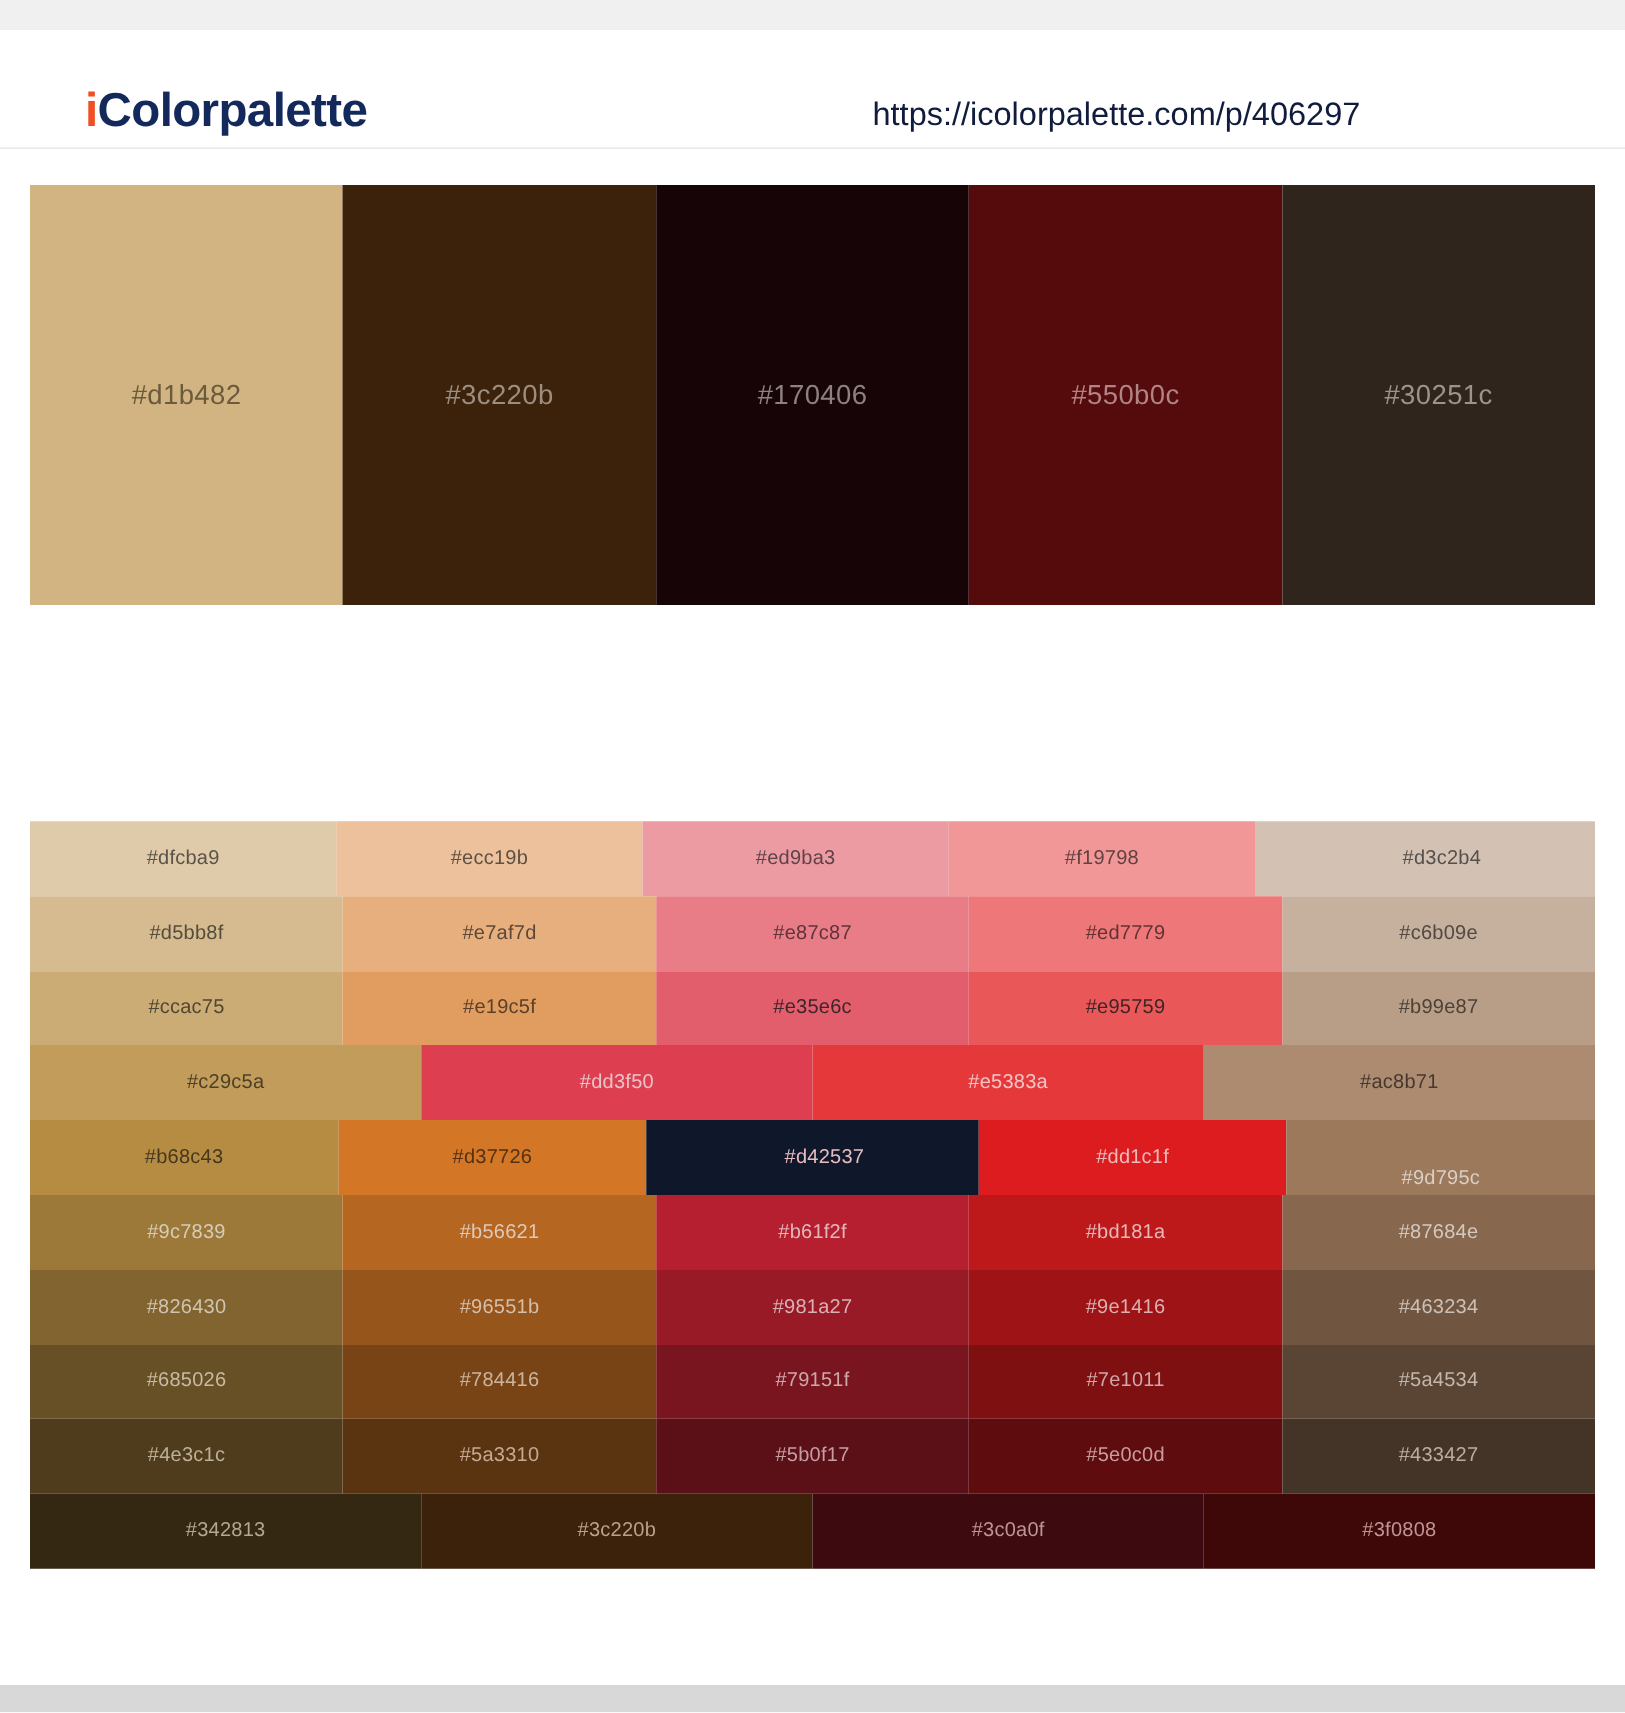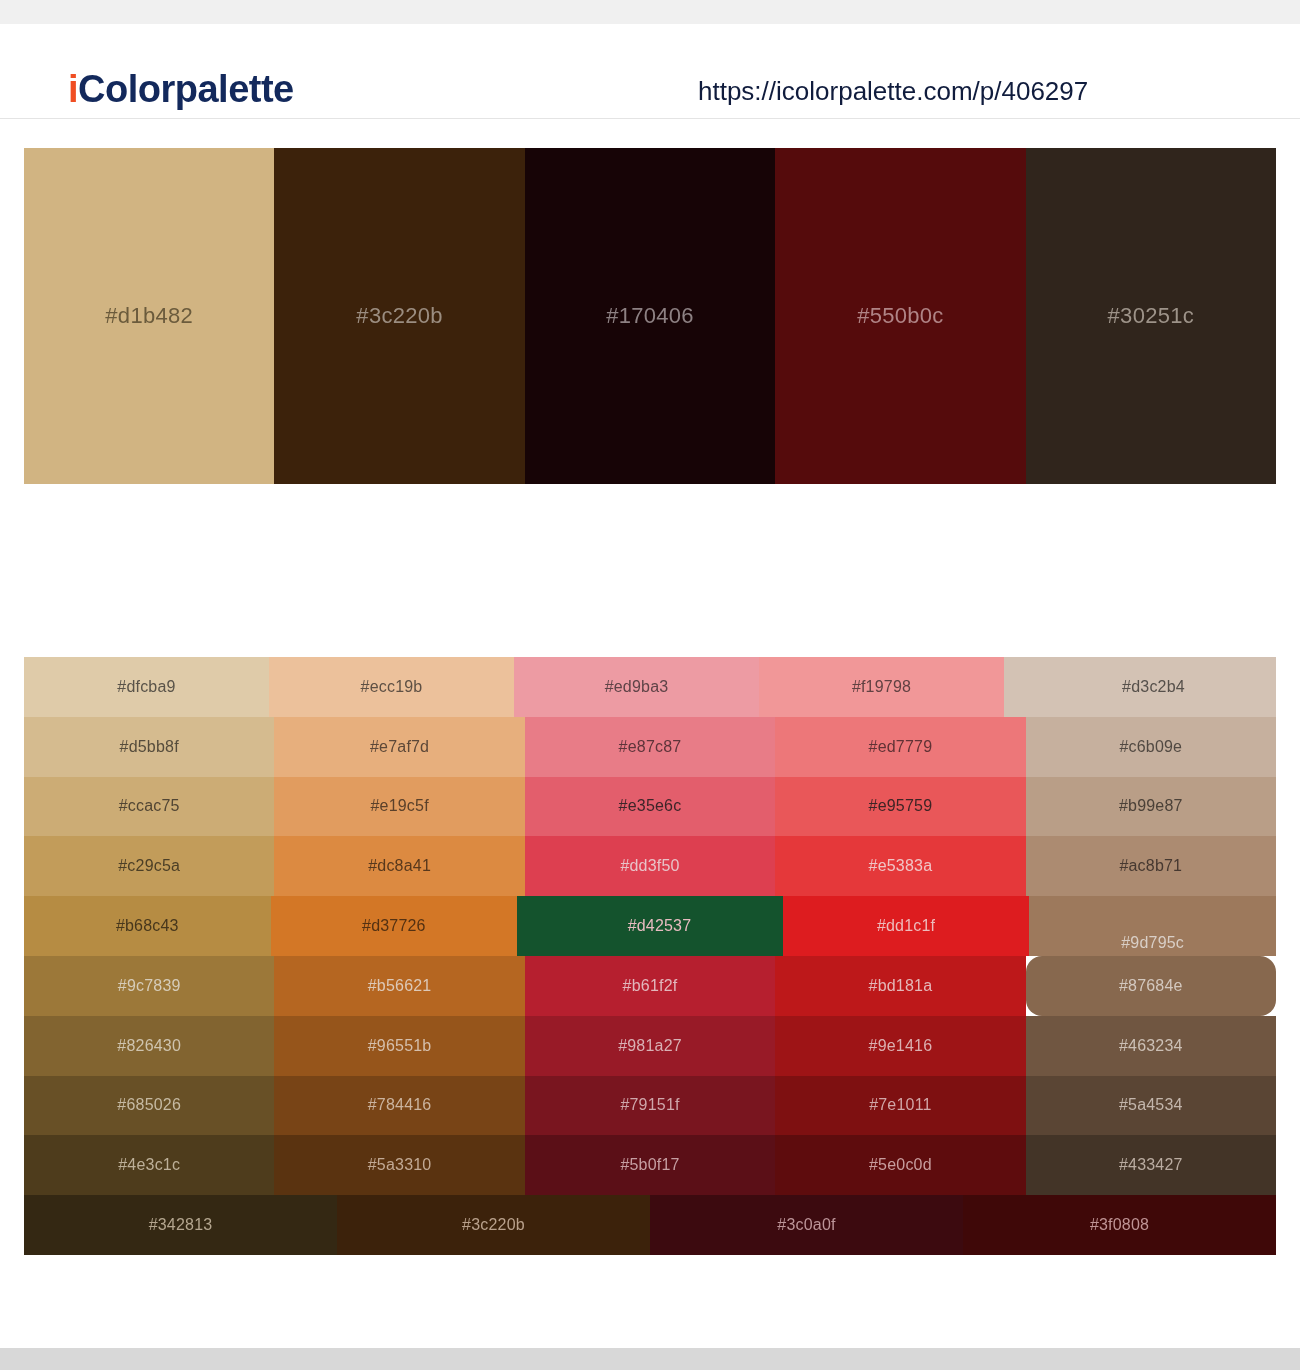--- a/index.html
+++ b/index.html
@@ -196,41 +196,38 @@
           <span class="hex" style="color: rgb(62, 36, 37);">#e95759</span>
         </div>
         <div class="tint-cell" style="background: rgb(185, 158, 135);">
           <span class="hex" style="color: rgb(75, 65, 56);">#b99e87</span>
         </div>
       </div>
       <div class="tint-row">
         <div class="tint-cell" style="background: rgb(194, 156, 90);">
           <span class="hex" style="color: rgb(76, 63, 38);">#c29c5a</span>
         </div>
-        <div class="tint-cell" style="background: rgb(220, 138, 65);">
-          <span class="hex" style="color: rgb(88, 56, 28);">#dc8a41</span>
-        </div>
         <div class="tint-cell" style="background: rgb(221, 63, 80);">
           <span class="hex" style="color: rgb(232, 195, 200);">#dd3f50</span>
         </div>
         <div class="tint-cell" style="background: rgb(229, 56, 58);">
           <span class="hex" style="color: rgb(240, 197, 198);">#e5383a</span>
         </div>
         <div class="tint-cell" style="background: rgb(172, 139, 113);">
           <span class="hex" style="color: rgb(70, 56, 48);">#ac8b71</span>
         </div>
       </div>
       <div class="tint-row">
         <div class="tint-cell" style="background: rgb(182, 140, 67);">
           <span class="hex" style="color: rgb(71, 55, 28);">#b68c43</span>
         </div>
         <div class="tint-cell" style="background: rgb(211, 119, 38);">
           <span class="hex" style="color: rgb(84, 49, 18);">#d37726</span>
         </div>
-        <div class="tint-cell" style="background: #14532d; padding-left: 19px;">
+        <div class="tint-cell" style="background: #0f172a; padding-left: 19px;">
           <span class="hex" style="color: rgb(232, 188, 193);">#d42537</span>
         </div>
         <div class="tint-cell" style="background: rgb(221, 28, 31); text-align: right;">
           <span class="hex" style="color: rgb(237, 187, 188);">#dd1c1f</span>
         </div>
         <div class="tint-cell" style="background: rgb(157, 121, 92);">
           <span class="hex" style="color: rgb(217, 207, 199); margin-top: 34px;">#9d795c</span>
         </div>
       </div>
       <div class="tint-row">
@@ -239,21 +236,21 @@
         </div>
         <div class="tint-cell" style="background: rgb(181, 102, 33);">
           <span class="hex" style="color: rgb(221, 201, 184);">#b56621</span>
         </div>
         <div class="tint-cell" style="background: rgb(182, 31, 47);">
           <span class="hex" style="color: rgb(226, 183, 188);">#b61f2f</span>
         </div>
         <div class="tint-cell" style="background: rgb(189, 24, 26);">
           <span class="hex" style="color: rgb(228, 184, 185);">#bd181a</span>
         </div>
-        <div class="tint-cell" style="background: rgb(135, 104, 78); border-radius: 16px;">
+        <div class="tint-cell" style="background: rgb(135, 104, 78);">
           <span class="hex" style="color: rgb(211, 200, 191);">#87684e</span>
         </div>
       </div>
       <div class="tint-row">
         <div class="tint-cell" style="background: rgb(130, 100, 48);">
           <span class="hex" style="color: rgb(207, 196, 175);">#826430</span>
         </div>
         <div class="tint-cell" style="background: rgb(150, 85, 27);">
           <span class="hex" style="color: rgb(213, 191, 172);">#96551b</span>
         </div>

